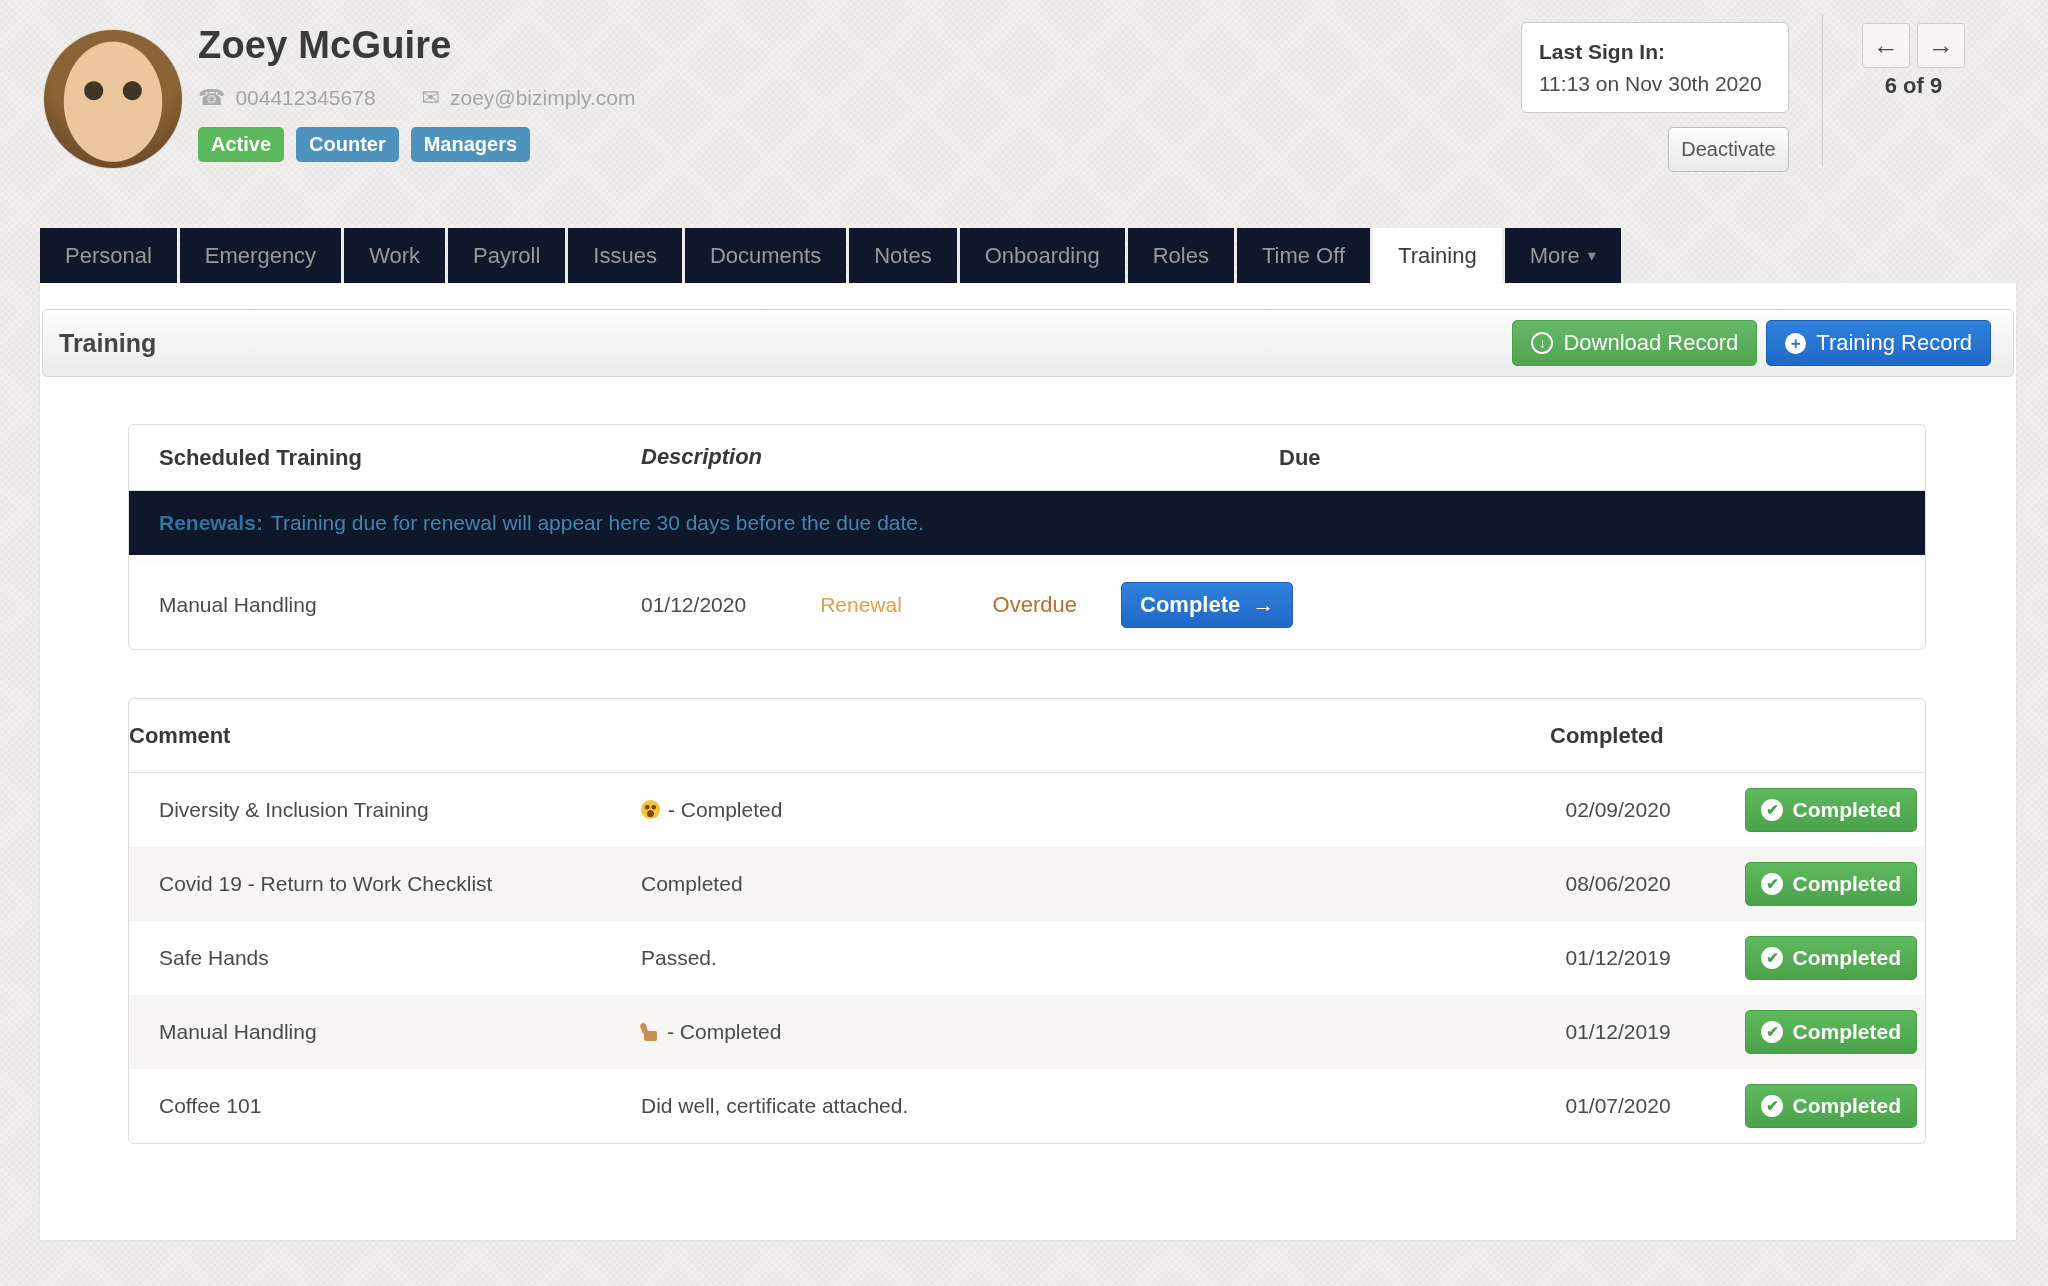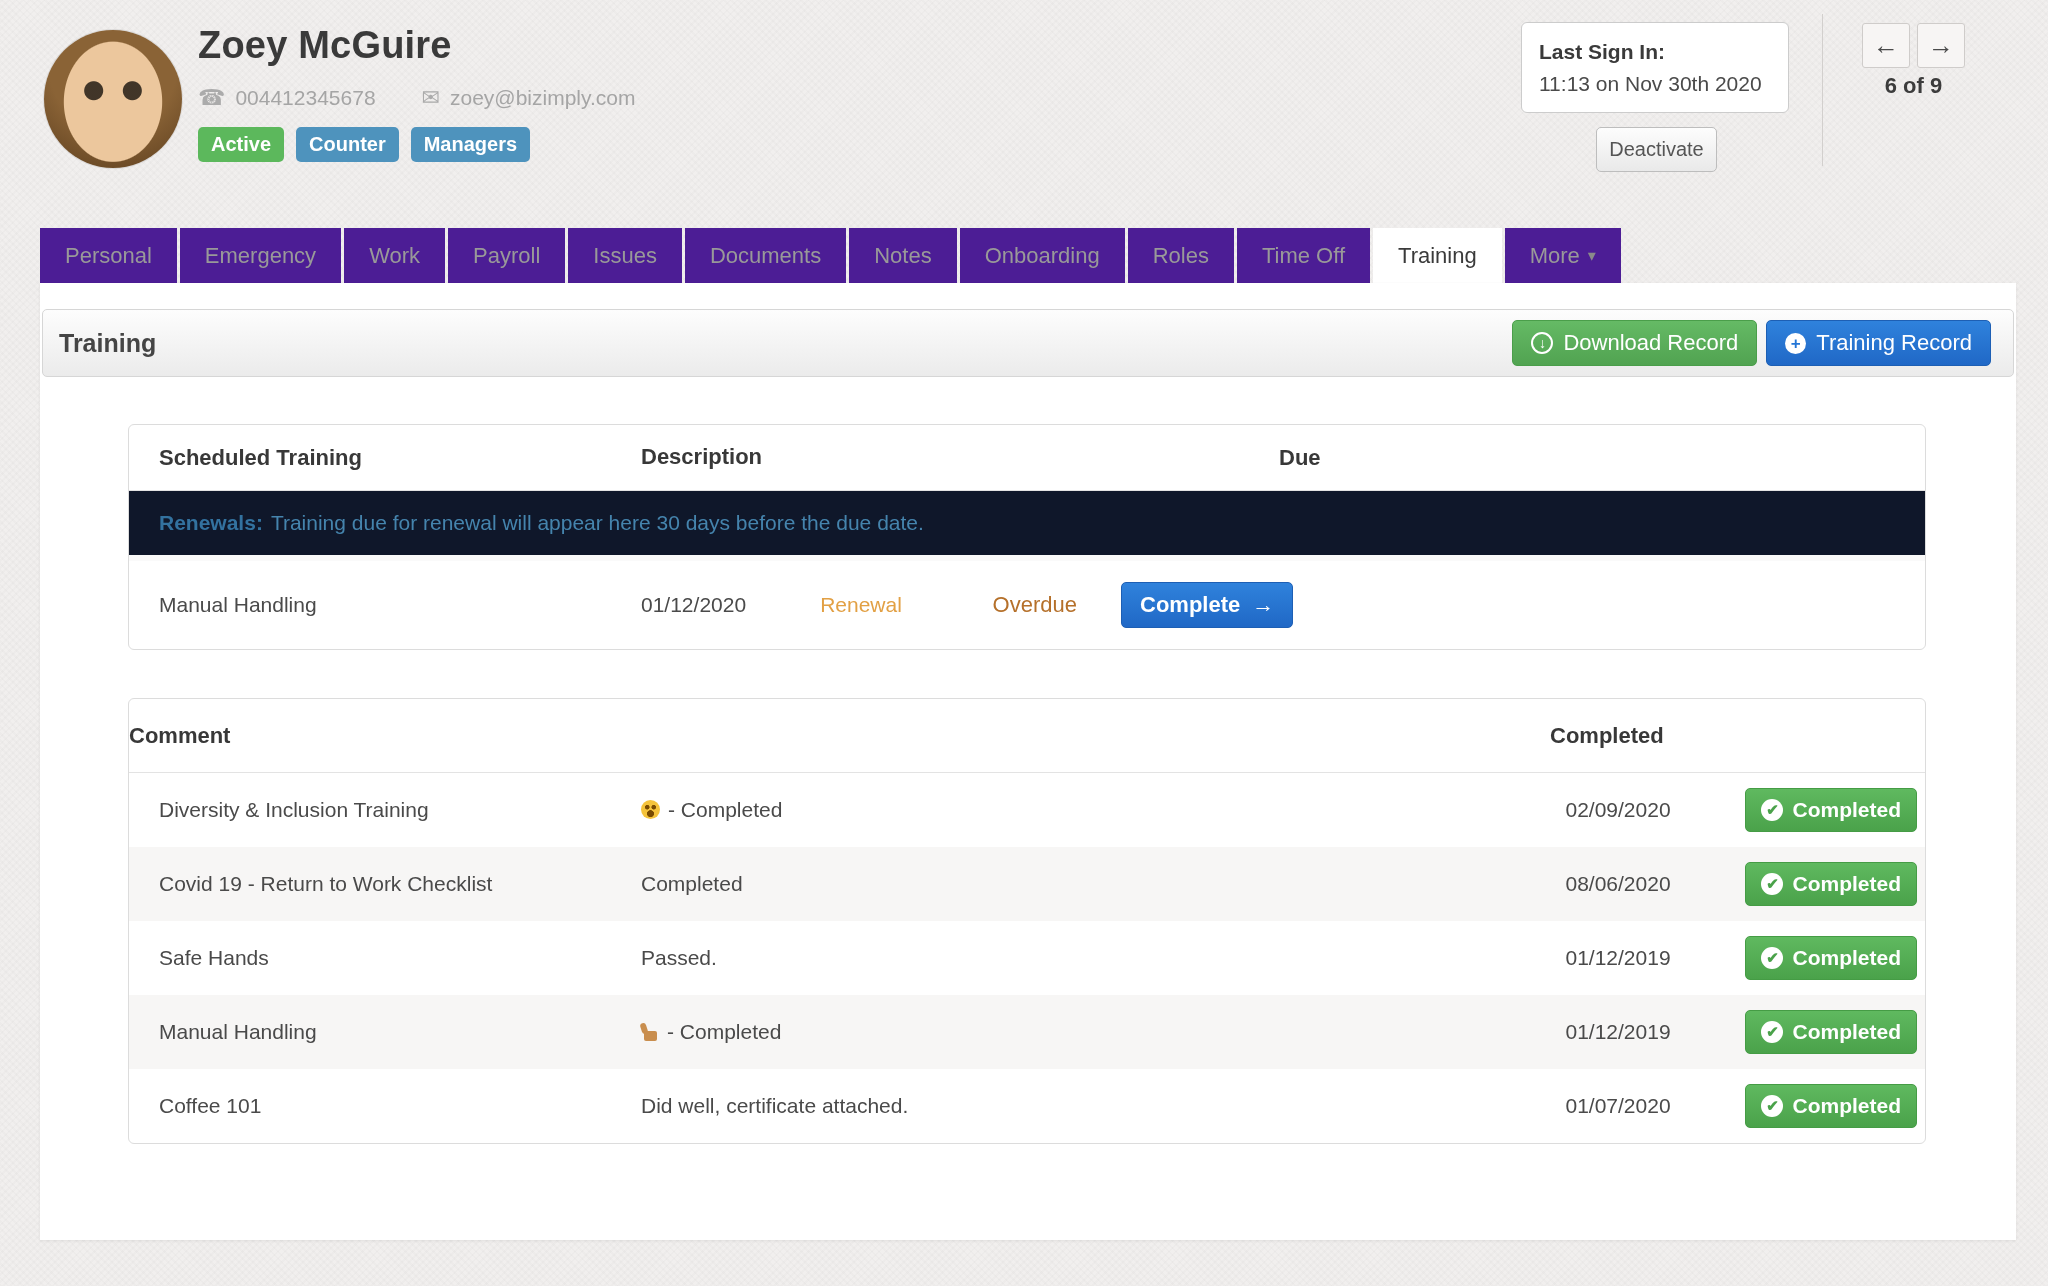--- a/index.html
+++ b/index.html
@@ -39,41 +39,41 @@
   .pill-blue  { background: #4e93bd; }
 
   .signin-box {
     position: absolute; left: 1521px; top: 22px; width: 268px; height: 91px;
     background: #fff; border: 1px solid #cccccc; border-radius: 6px;
     padding: 13px 17px; line-height: 1.5;
   }
   .signin-label { font-size: 21px; font-weight: bold; color: #3a3a3a; }
   .signin-value { font-size: 21px; color: #4a4a4a; }
   .deactivate-btn {
-    position: absolute; left: 1596px; top: 127px; width: 121px; height: 45px;
+    position: absolute; left: 1668px; top: 127px; width: 121px; height: 45px;
     background: linear-gradient(#fdfdfd, #e9e9e9);
     border: 1px solid #bdbdbd; border-radius: 5px;
     font-family: inherit; font-size: 20px; color: #555; cursor: pointer;
   }
   .header-divider { position: absolute; left: 1822px; top: 14px; width: 1px; height: 152px; background: #d2cfcd; }
   .nav-btn {
     position: absolute; top: 23px; width: 48px; height: 45px;
     background: #f7f5f4; border: 1px solid #cfccca; border-radius: 3px;
     font-size: 26px; font-weight: bold; color: #4a4a4a; cursor: pointer;
     display: flex; align-items: center; justify-content: center; font-family: inherit;
   }
   .nav-prev { left: 1862px; } .nav-next { left: 1917px; }
   .pagination { position: absolute; left: 1855px; top: 73px; width: 117px; text-align: center;
     font-size: 22px; font-weight: bold; color: #3c3c3c; }
 
   
   .tabbar { position: absolute; left: 40px; top: 228px; display: flex; gap: 3px; }
   .tab {
     height: 55px; padding: 0 25px; display: flex; align-items: center;
-    background: #4c1d95; color: #999; font-size: 22px; cursor: pointer; white-space: nowrap;
+    background: #0f172a; color: #999; font-size: 22px; cursor: pointer; white-space: nowrap;
   }
   .tab.active { background: #fff; color: #3a3a3a; }
   .tab .caret { margin-left: 8px; font-size: 16px; color: #8a8a8a; }
 
   
   .panel {
     position: absolute; left: 40px; top: 283px; width: 1976px; height: 957px;
     background: #fff; box-shadow: 0 1px 3px rgba(0,0,0,0.07);
   }
   .section-bar {
@@ -110,21 +110,21 @@
   .hcell { font-size: 22px; font-weight: bold; color: #383838; }
   .cell  { font-size: 21px; color: #4a4a4a; }
   .thead { height: 66px; border-bottom: 1px solid #e3e3e3; }
   .thead-c { height: 74px; border-bottom: 1px solid #e3e3e3; }
 
   .notice-row { height: 70px; background: #0f172a; border-bottom: 6px solid #fafafa;
     display: flex; align-items: center; padding-left: 30px; font-size: 21px; color: #4584ad; }
   .notice-prefix { font-weight: bold; color: #33729f; margin-right: 8px; }
 
   .sched-row { min-height: 88px; padding: 12px 0; }
-  .c-desc { width: 638px; flex-shrink: 0; line-height: 1.55; padding-right: 7px; }
+  .c-desc { width: 638px; flex-shrink: 0; line-height: 1.55; padding-right: 7px; font-style: italic; }
   .c-due { width: 140px; flex-shrink: 0; }
   .c-tag { width: 160px; flex-shrink: 0; text-align: center; font-size: 21px; color: #e2a044; }
   .c-status { width: 136px; flex-shrink: 0; text-align: right; font-size: 22px; color: #b5702a; }
   .c-action { margin-left: 12px; margin-right: 21px; }
   .complete-btn { height: 46px; gap: 12px; font-weight: 600; margin-left: 32px; }
   .arrow-glyph { font-size: 22px; font-weight: bold; }
 
   .crow { height: 74px; }
   .crow:nth-of-type(odd) { background: #f7f6f5; }
   .c-date { width: 180px; flex-shrink: 0; }

